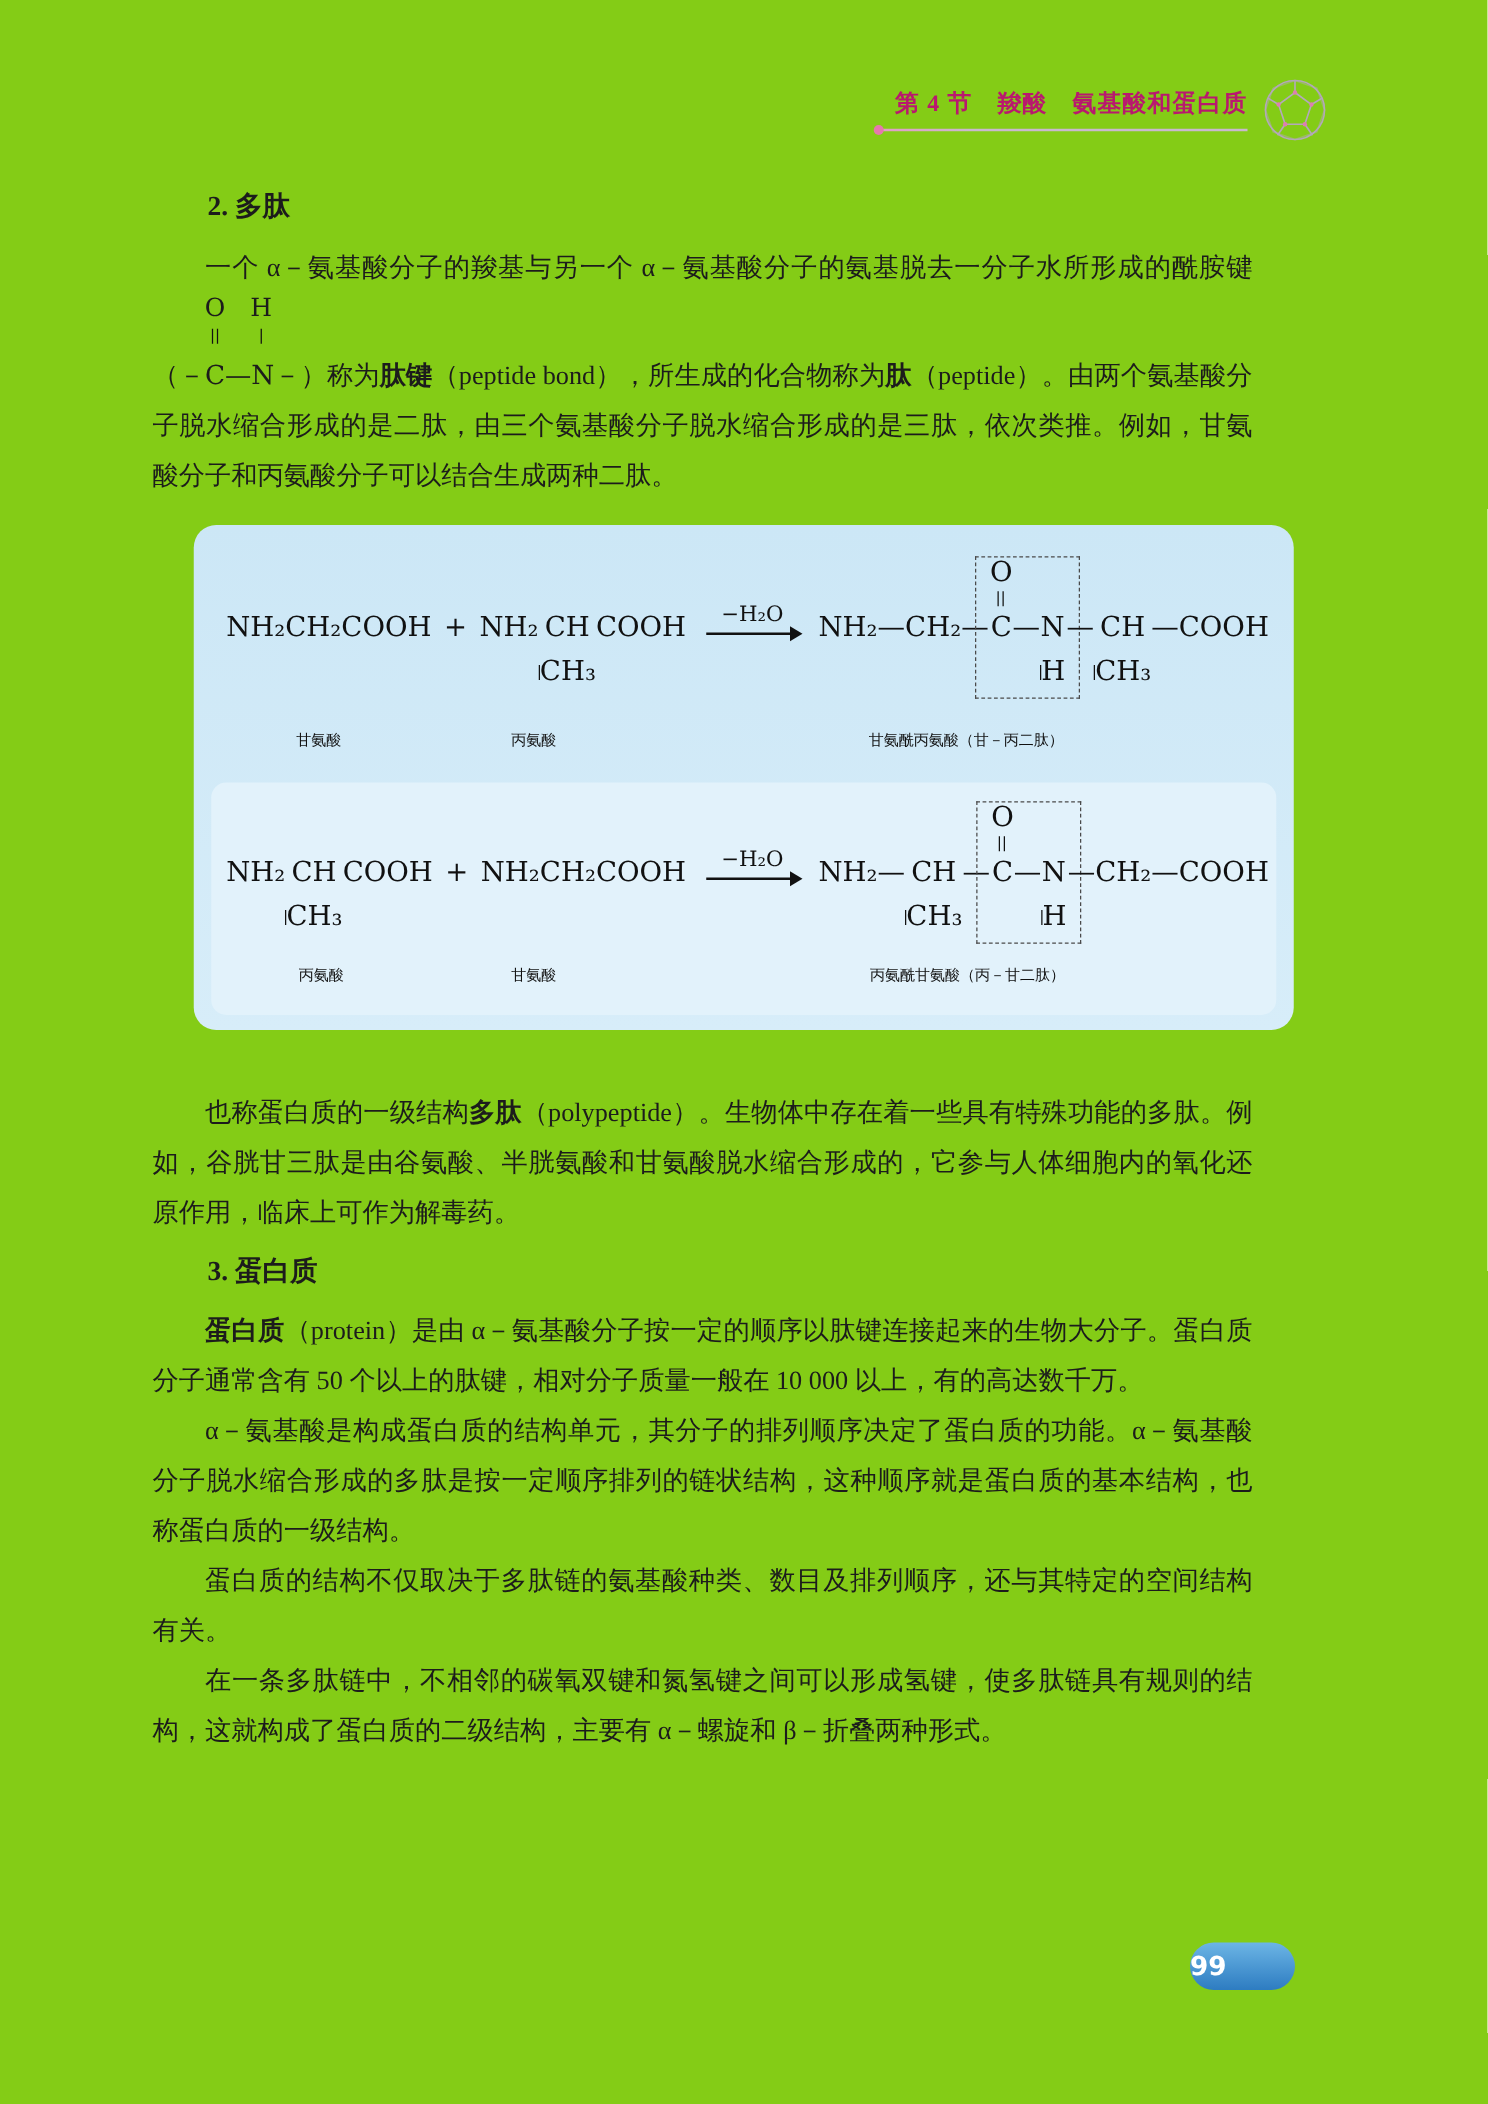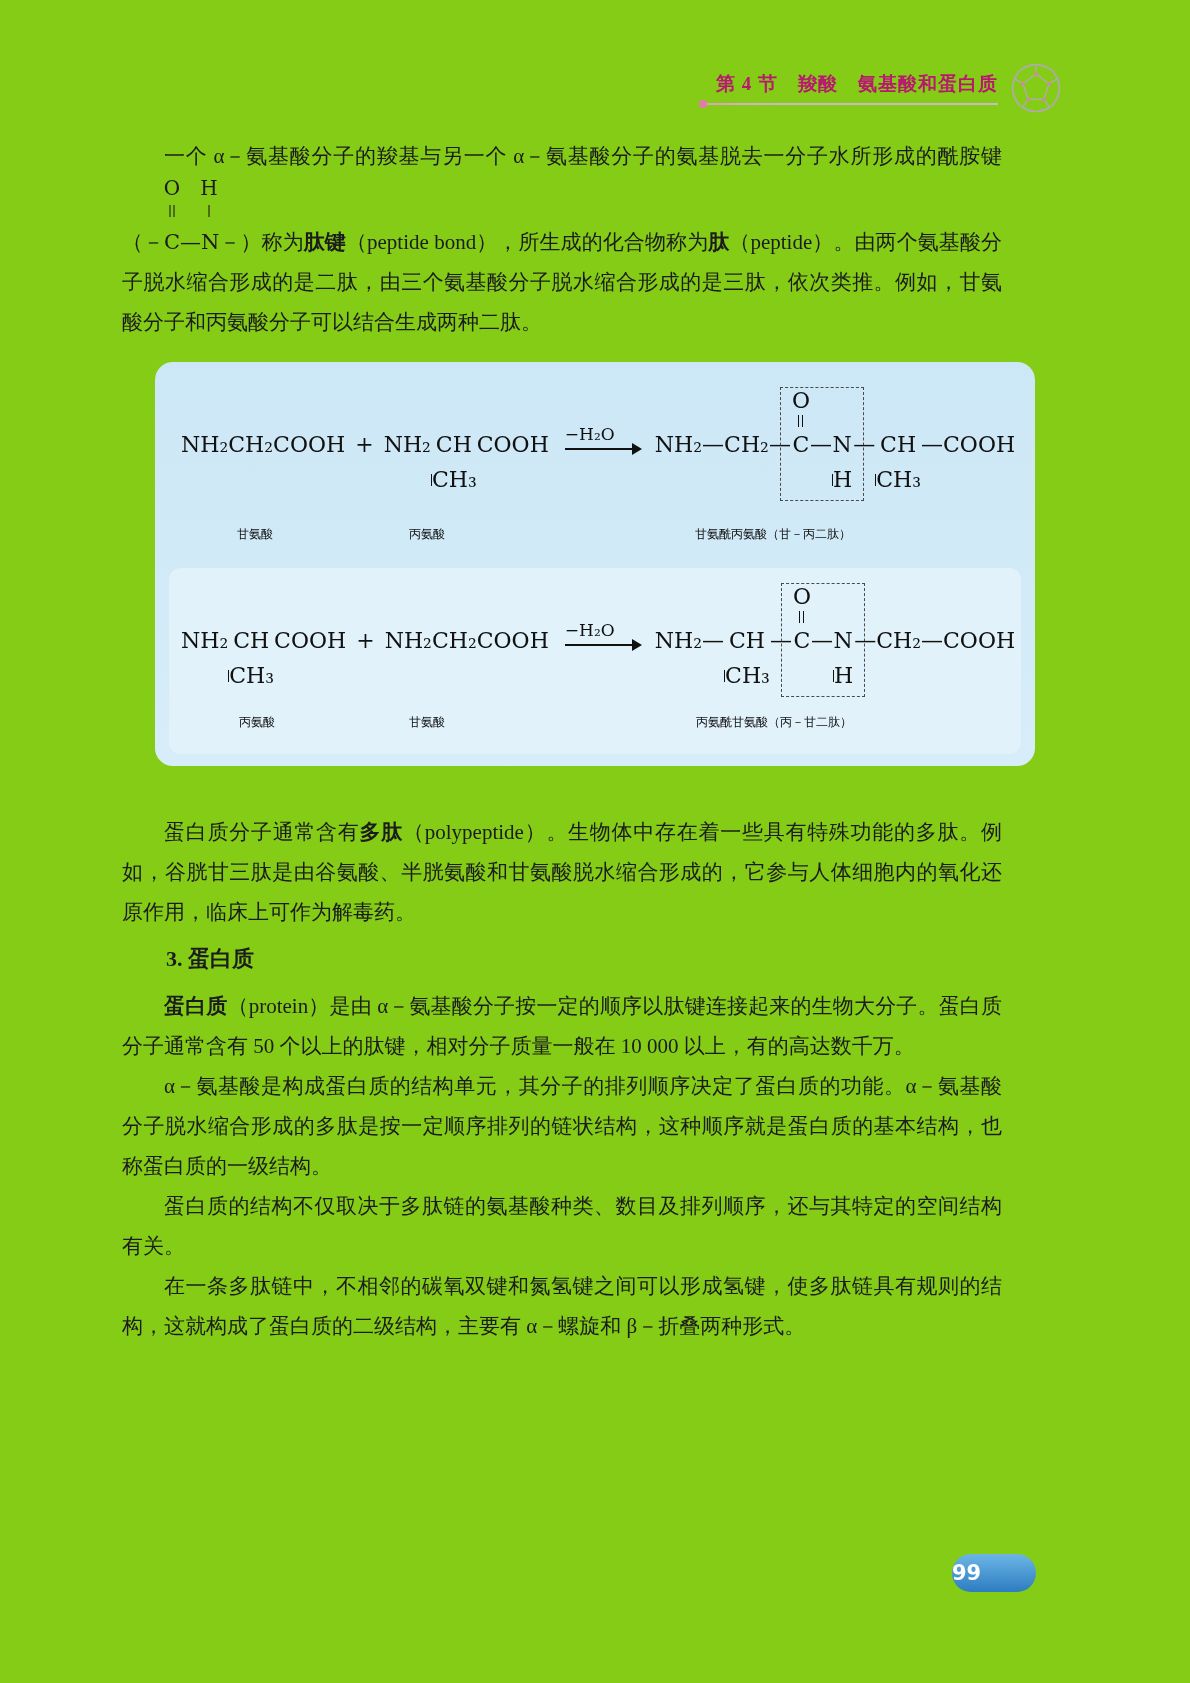--- a/index.html
+++ b/index.html
@@ -47,21 +47,21 @@
   .atom .top{height:41px;display:flex;flex-direction:column;justify-content:flex-end;align-items:center}
   .atom .mainrow{height:30px;display:flex;align-items:center}
   .atom .bot{height:41px;display:flex;flex-direction:row;justify-content:flex-start;align-items:center}
   .att{font-size:22px;line-height:24px}
   .sbond{display:block;width:0;height:12px;border-left:1.8px solid #111;margin:2px 0}
   .dbond{display:block;width:5px;height:12px;border-left:1.8px solid #111;border-right:1.8px solid #111;margin:2px 0}
 
   .pbox{display:inline-flex;align-items:center;align-self:stretch;
         border:1.6px dashed #4a4a4a;margin:0 -11px;padding:0 11px}
 
-  .rxn-arrow{display:inline-flex;flex-direction:column;margin:0 16px;padding-bottom:14px}
+  .rxn-arrow{display:inline-flex;flex-direction:column;align-items:center;margin:0 16px;padding-bottom:14px}
   .alabel{font-size:17px;line-height:20px;margin-bottom:4px}
   .aline{position:relative;width:74px;height:2px;background:#111}
   .aline::after{content:"";position:absolute;right:-3px;top:-5px;
                 border-left:10px solid #111;border-top:6px solid transparent;border-bottom:6px solid transparent}
 
   .rl{position:absolute;top:140px;transform:translateX(-50%);font-size:12px;white-space:nowrap;color:#111}
   .r2 .rl{top:132px}
   .rl.p1{left:100px}.rl.p2{left:272px}.rl.p3{left:618px}
   .r2 .rl.p1{left:88px}.r2 .rl.p2{left:258px}.r2 .rl.p3{left:605px}
 
@@ -96,20 +96,21 @@
           <circle cx="47" cy="27" r="2"></circle>
           <circle cx="41" cy="45" r="2"></circle>
         <circle cx="23" cy="45" r="2"></circle>
           <circle cx="17" cy="27" r="2"></circle>
       </g>
     </svg>
   </header>
 
   <main class="body-col">
 
+    <h2 class="h2">2. 多肽</h2>
 
     <p class="para"><span>一个 α－氨基酸分子的羧基与另一个 α－氨基酸分子的氨基脱去一分子水所形成的酰胺键</span><span class="amide"><span class="pos-c row1 att">O</span><i class="dbond pos-c row2" style="position:absolute"></i><span class="pos-n row1 att">H</span><i class="sbond pos-n row2" style="position:absolute"></i><span>（－</span><span>C</span><span>—</span><span>N</span><span>－）</span></span><span>称为</span><b>肽键</b><span>（peptide bond），所生成的化合物称为</span><b>肽</b><span>（peptide）。由两个氨基酸分子脱水缩合形成的是二肽，由三个氨基酸分子脱水缩合形成的是三肽，依次类推。例如，甘氨酸分子和丙氨酸分子可以结合生成两种二肽。</span></p>
 
     <section class="rxn-box">
 
       <div class="reaction">
         <div class="frow">
           <span>NH₂CH₂COOH</span>
           <span class="plus">+</span>
           <span class="alanine">
@@ -228,21 +229,21 @@
               <span>COOH</span>
             </span>
           </div>
           <span class="rl p1">丙氨酸</span>
           <span class="rl p2">甘氨酸</span>
           <span class="rl p3">丙氨酰甘氨酸（丙－甘二肽）</span>
         </div>
       </div>
     </section>
 
-    <p class="para mt-lg"><span>蛋白质分子通常含有</span><b>多肽</b><span>（polypeptide）。生物体中存在着一些具有特殊功能的多肽。例如，谷胱甘三肽是由谷氨酸、半胱氨酸和甘氨酸脱水缩合形成的，它参与人体细胞内的氧化还原作用，临床上可作为解毒药。</span></p>
+    <p class="para mt-lg"><span>也称蛋白质的一级结构</span><b>多肽</b><span>（polypeptide）。生物体中存在着一些具有特殊功能的多肽。例如，谷胱甘三肽是由谷氨酸、半胱氨酸和甘氨酸脱水缩合形成的，它参与人体细胞内的氧化还原作用，临床上可作为解毒药。</span></p>
 
     <h2 class="h2 second">3. 蛋白质</h2>
 
     <p class="para"><b>蛋白质</b><span>（protein）是由 α－氨基酸分子按一定的顺序以肽键连接起来的生物大分子。蛋白质分子通常含有 50 个以上的肽键，相对分子质量一般在 10 000 以上，有的高达数千万。</span></p>
 
     <p class="para">α－氨基酸是构成蛋白质的结构单元，其分子的排列顺序决定了蛋白质的功能。α－氨基酸分子脱水缩合形成的多肽是按一定顺序排列的链状结构，这种顺序就是蛋白质的基本结构，也称蛋白质的一级结构。</p>
 
     <p class="para">蛋白质的结构不仅取决于多肽链的氨基酸种类、数目及排列顺序，还与其特定的空间结构有关。</p>
 
     <p class="para">在一条多肽链中，不相邻的碳氧双键和氮氢键之间可以形成氢键，使多肽链具有规则的结构，这就构成了蛋白质的二级结构，主要有 α－螺旋和 β－折叠两种形式。</p>

